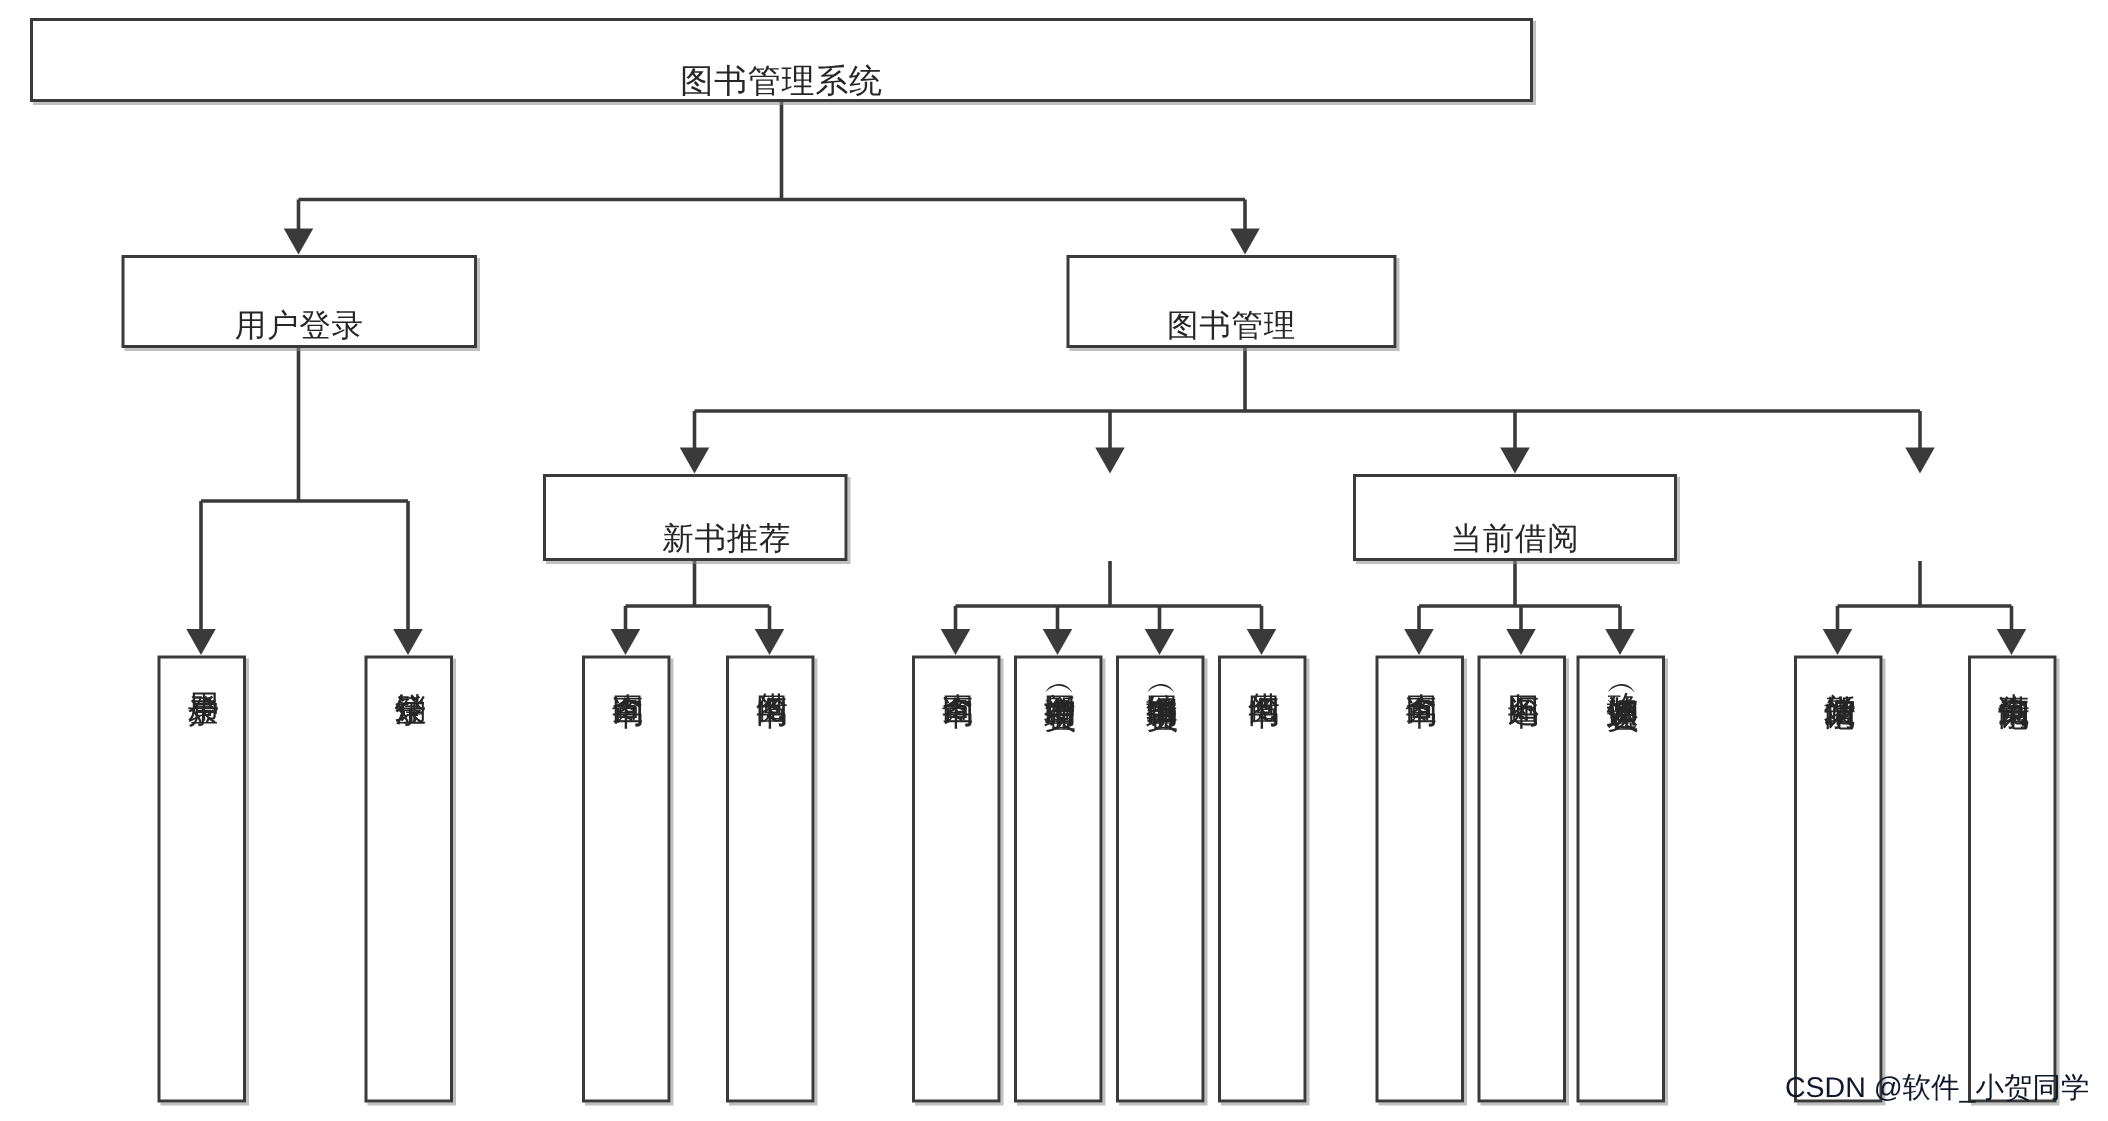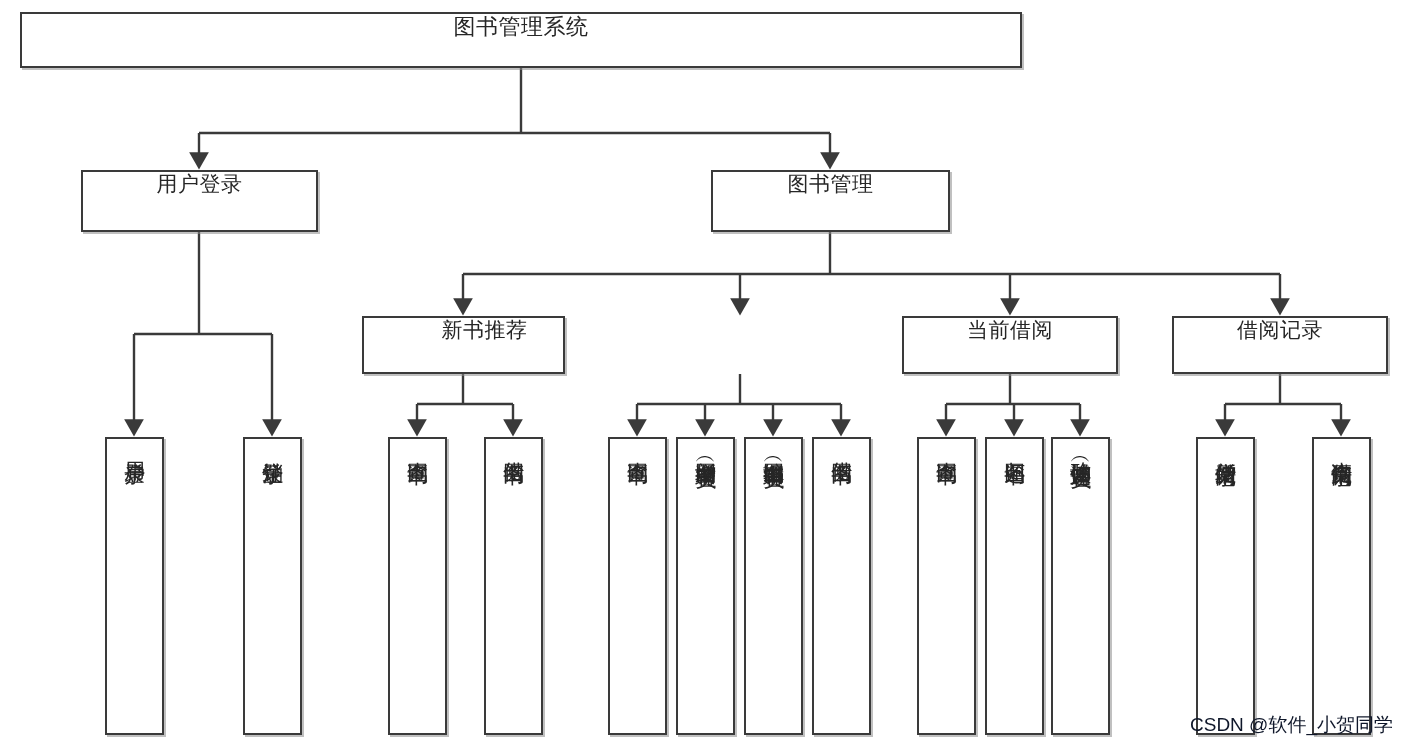--- a/index.html
+++ b/index.html
@@ -25,21 +25,21 @@
     width: 1405px;
     height: 747px;
   }
   .node {
     position: absolute;
     box-sizing: border-box;
     background: #ffffff;
     border: 2px solid #3a3a3a;
     box-shadow: 2px 2px 0 0 rgba(140,140,140,0.55);
     display: flex;
-    align-items: flex-start;
+    align-items: flex-end;
     justify-content: center;
     z-index: 3;
   }
   .node-label {
     color: #262626;
     text-align: center;
     line-height: 1.15;
     letter-spacing: 0.5px;
     white-space: nowrap;
   }
@@ -128,32 +128,29 @@
     </g>
   </svg>
 
   <div class="node root" style="left: 20px; top: 12px; width: 1002px; height: 56px;">
     <span class="node-label">图书管理系统</span>
   </div>
 
   <div class="node level2" style="left: 81px; top: 170px; width: 237px; height: 62px;">
     <span class="node-label">用户登录</span>
   </div>
-  <div class="node level2" style="left: 711px; top: 170px; width: 239px; height: 62px;">
+  <div class="node level2" style="left: 711px; top: 170px; width: 220px; height: 62px;">
     <span class="node-label">图书管理</span>
   </div>
 
   <div class="node level3" style="left: 362px; top: 316px; width: 203px; height: 58px; padding-left: 42px;">
     <span class="node-label">新书推荐</span>
   </div>
   <div class="node level3" style="left: 902px; top: 316px; width: 216px; height: 58px;">
     <span class="node-label">当前借阅</span>
-  </div>
-  <div class="node level3" style="left: 1172px; top: 316px; width: 216px; height: 58px;">
-    <span class="node-label">借阅记录</span>
   </div>
 
   <div class="node leaf" style="left: 105px; top: 437px; width: 59px; height: 298px;">
     <span class="node-label">用户登录</span>
   </div>
   <div class="node leaf" style="left: 243px; top: 437px; width: 59px; height: 298px;">
     <span class="node-label">注销登录</span>
   </div>
   <div class="node leaf" style="left: 388px; top: 437px; width: 59px; height: 298px;">
     <span class="node-label">查询图书</span>

